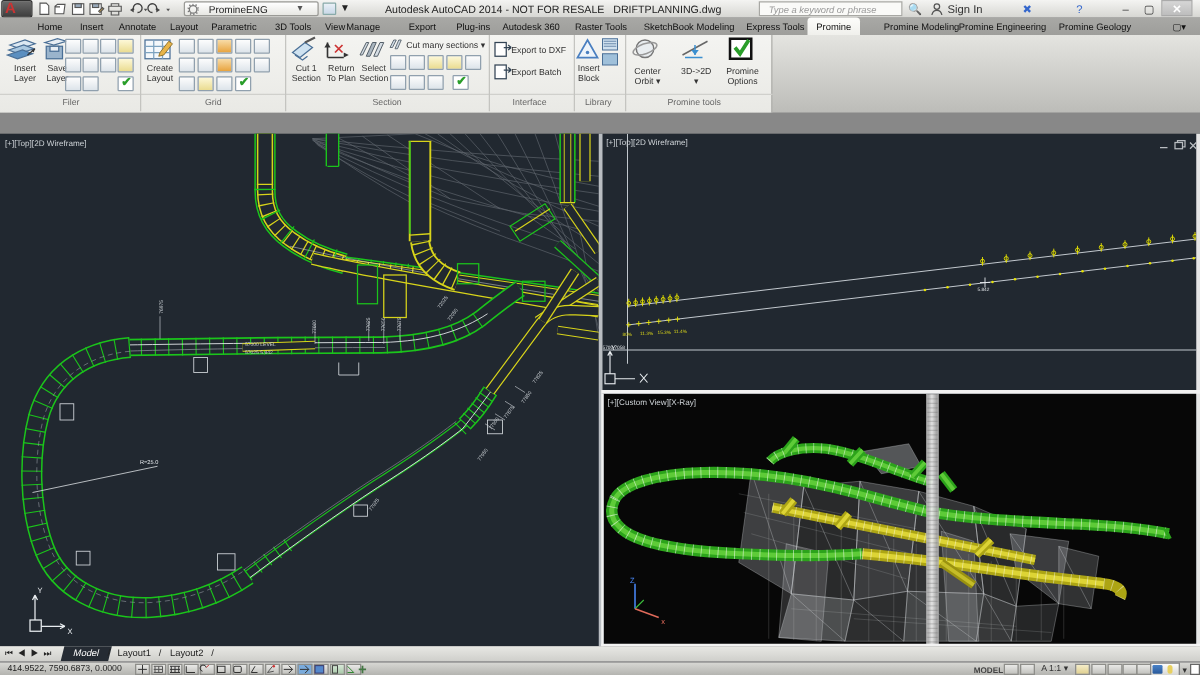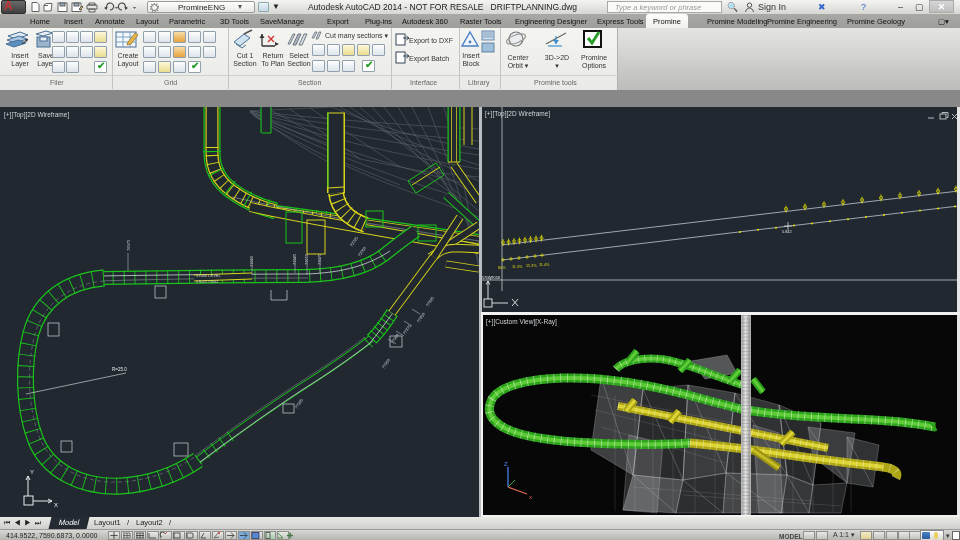--- a/index.html
+++ b/index.html
@@ -3,21 +3,21 @@
 <style>
 *{margin:0;padding:0;box-sizing:border-box;}
 html,body{width:960px;height:540px;overflow:hidden;}
 body{font-family:"Liberation Sans",sans-serif;position:relative;background:#888;}
 #app{position:absolute;left:0;top:0;width:960px;height:540px;}
 .abs{position:absolute;}
 
 #titlebar{left:0;top:0;width:960px;height:14px;background:linear-gradient(#f4f4f2,#d6d6d2);}
 #alogo{left:1px;top:0;width:25px;height:14px;background:linear-gradient(#6a6a6a,#3f3f3f);border:1px solid #2e2e2e;border-radius:2px;}
 #alogoA{left:4px;top:1px;width:14px;height:11px;font-weight:bold;color:#c33;font-size:12px;line-height:11px;}
-#wsbox{left:147px;top:1px;width:108px;height:12px;background:linear-gradient(#fff,#e7e7e3);border:1px solid #9a9a96;border-radius:2px;font-size:8px;line-height:11px;color:#222;padding-left:30px;}
+#wsbox{left:147px;top:1px;width:108px;height:12px;background:linear-gradient(#fff,#e7e7e3);border:1px solid #9a9a96;border-radius:2px;font-size:8px;line-height:11px;color:#222;padding-left:19px;}
 #title-text{left:290px;top:1px;width:305px;text-align:center;font-size:8.5px;color:#222;line-height:12px;white-space:nowrap;}
 #searchbox{left:607px;top:1px;width:115px;height:12px;background:#fafaf8;border:1px solid #a8a8a4;font-size:7.5px;font-style:italic;color:#999;line-height:11px;padding-left:7px;}
 .tbtn{top:1px;height:12px;color:#333;font-size:9px;line-height:12px;}
 #closebtn{left:929px;top:0;width:25px;height:13px;background:linear-gradient(#d6d6d6,#bdbdbd);border:1px solid #aaa;color:#fff;font-size:9px;font-weight:bold;text-align:center;line-height:12px;}
 
 #menubar{left:0;top:14px;width:960px;height:24px;background:linear-gradient(#a8a8a5,#979794);font-size:7.5px;color:#111;}
 #menubar span{position:absolute;top:3px;white-space:nowrap;}
 #promtab{left:646px;top:0px;width:42px;height:14px;background:linear-gradient(#fdfdfb,#f0f0ec);border-radius:3px 3px 0 0;text-align:center;padding-top:3px;}
 
 #ribbon{left:0;top:28px;width:960px;height:62px;background:linear-gradient(#e4e4e0,#bcbcb8);}
@@ -97,27 +97,27 @@
   <div class="abs tbtn" style="left:915px;">▢</div>
   <div class="abs" id="closebtn">✕</div>
 
   <div class="abs" id="menubar">
     <span style="left:30px;">Home</span>
       <span style="left:64px;">Insert</span>
     <span style="left:95px;">Annotate</span>
       <span style="left:136px;">Layout</span>
     <span style="left:169px;">Parametric</span>
       <span style="left:220px;">3D Tools</span>
-    <span style="left:260px;">Save</span>
+    <span style="left:260px;">View</span>
       <span style="left:277px;">Manage</span>
     <span style="left:327px;">Export</span>
       <span style="left:365px;">Plug-ins</span>
     <span style="left:402px;">Autodesk 360</span>
       <span style="left:460px;">Raster Tools</span>
-    <span style="left:515px;">Engineering Designer</span>
+    <span style="left:515px;">SketchBook Modeling</span>
       <span style="left:597px;">Express Tools</span>
     <div class="abs" id="promtab">Promine</div>
     <span style="left:692px;margin-left:15px;">Promine Modeling</span>
       <span style="left:767px;">Promine Engineering</span>
     <span style="left:847px;">Promine Geology</span>
     <span style="left:938px;">▢▾</span>
   </div>
 
   <div class="abs" id="ribbon">
     <div class="abs" id="panelwrap"></div>

